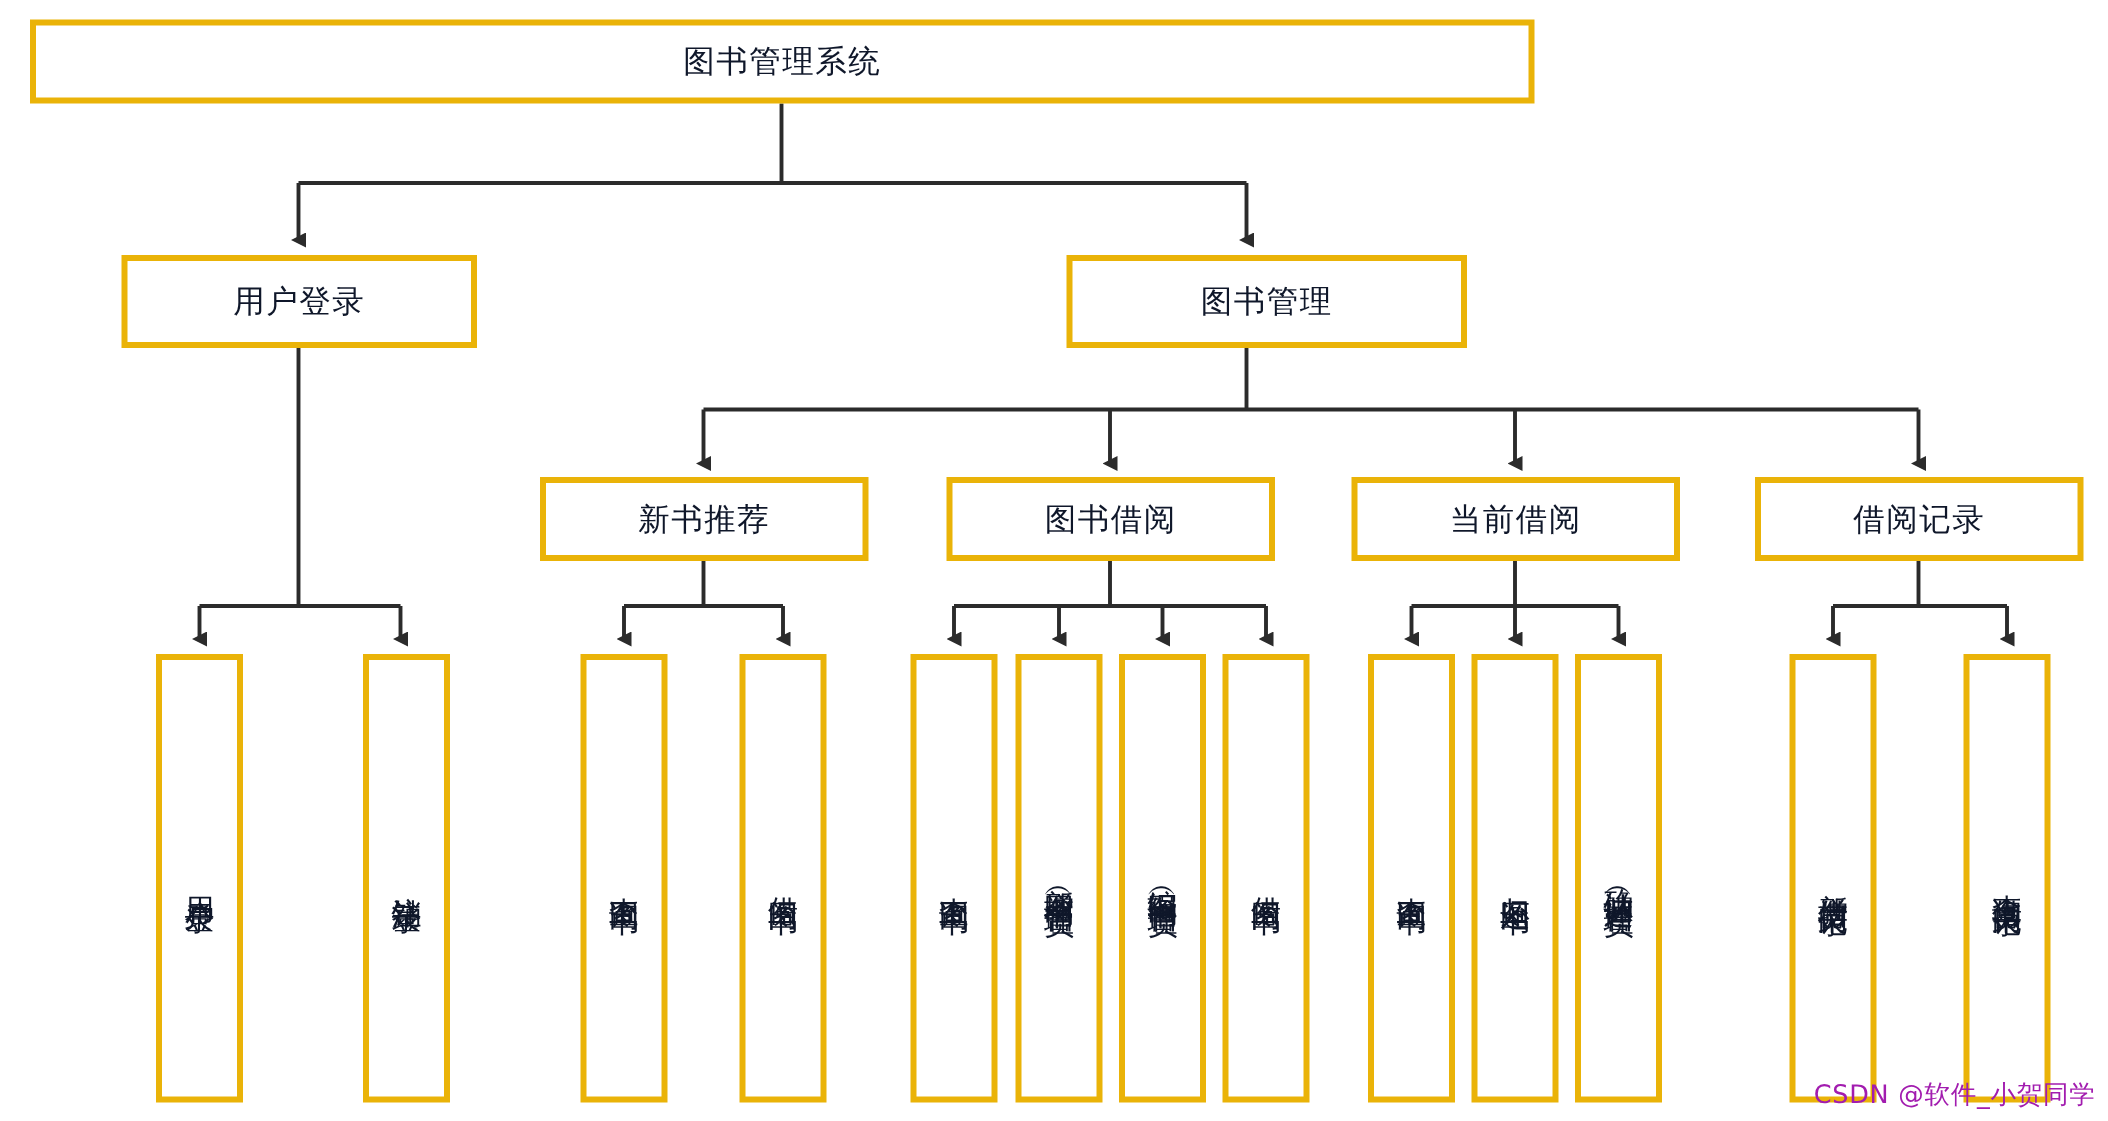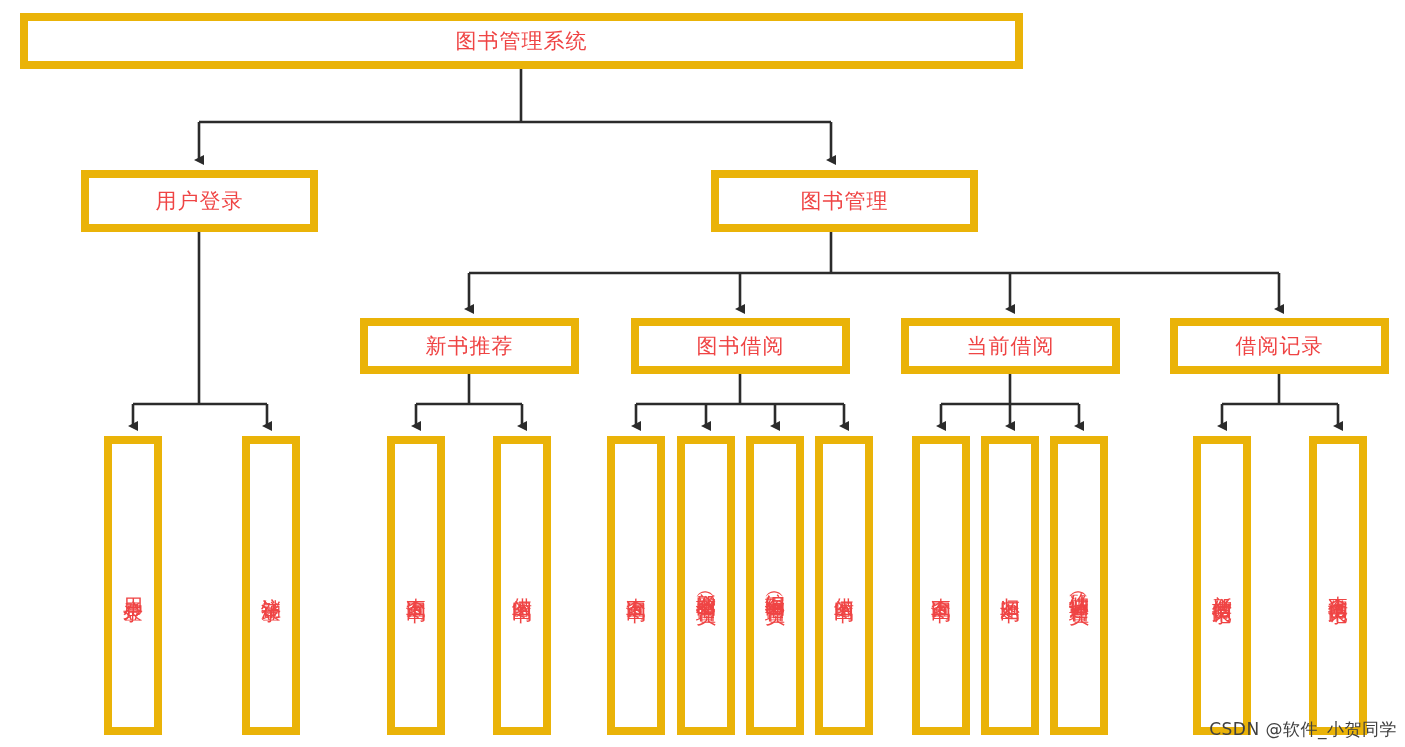--- a/index.html
+++ b/index.html
@@ -20,26 +20,26 @@
   #diagram-svg {
     position: absolute;
     left: 0;
     top: 0;
     width: 1405px;
     height: 747px;
   }
   .node-box {
     position: absolute;
     box-sizing: border-box;
-    border: 8px solid #eab308;
+    border: 4px solid #eab308;
     background: #ffffff;
     display: flex;
     align-items: center;
     justify-content: center;
-    color: #ef4444;
+    color: #0f172a;
   }
   .node-box.horizontal {
     font-size: 21px;
     letter-spacing: 1px;
   }
   .node-box.vertical {
     writing-mode: vertical-rl;
     text-orientation: upright;
     font-size: 20px;
     line-height: 1.15;
@@ -47,21 +47,21 @@
     padding: 6px 0;
   }
   .node-box.vertical .vlabel {
     writing-mode: vertical-rl;
     text-orientation: upright;
     white-space: nowrap;
   }
   .watermark {
     position: absolute;
     font-size: 17px;
-    color: #404040;
+    color: #a21caf;
     white-space: nowrap;
     letter-spacing: 0.5px;
     pointer-events: none;
   }
 </style>
 </head>
 <body>
 
 <div id="stage">
 

